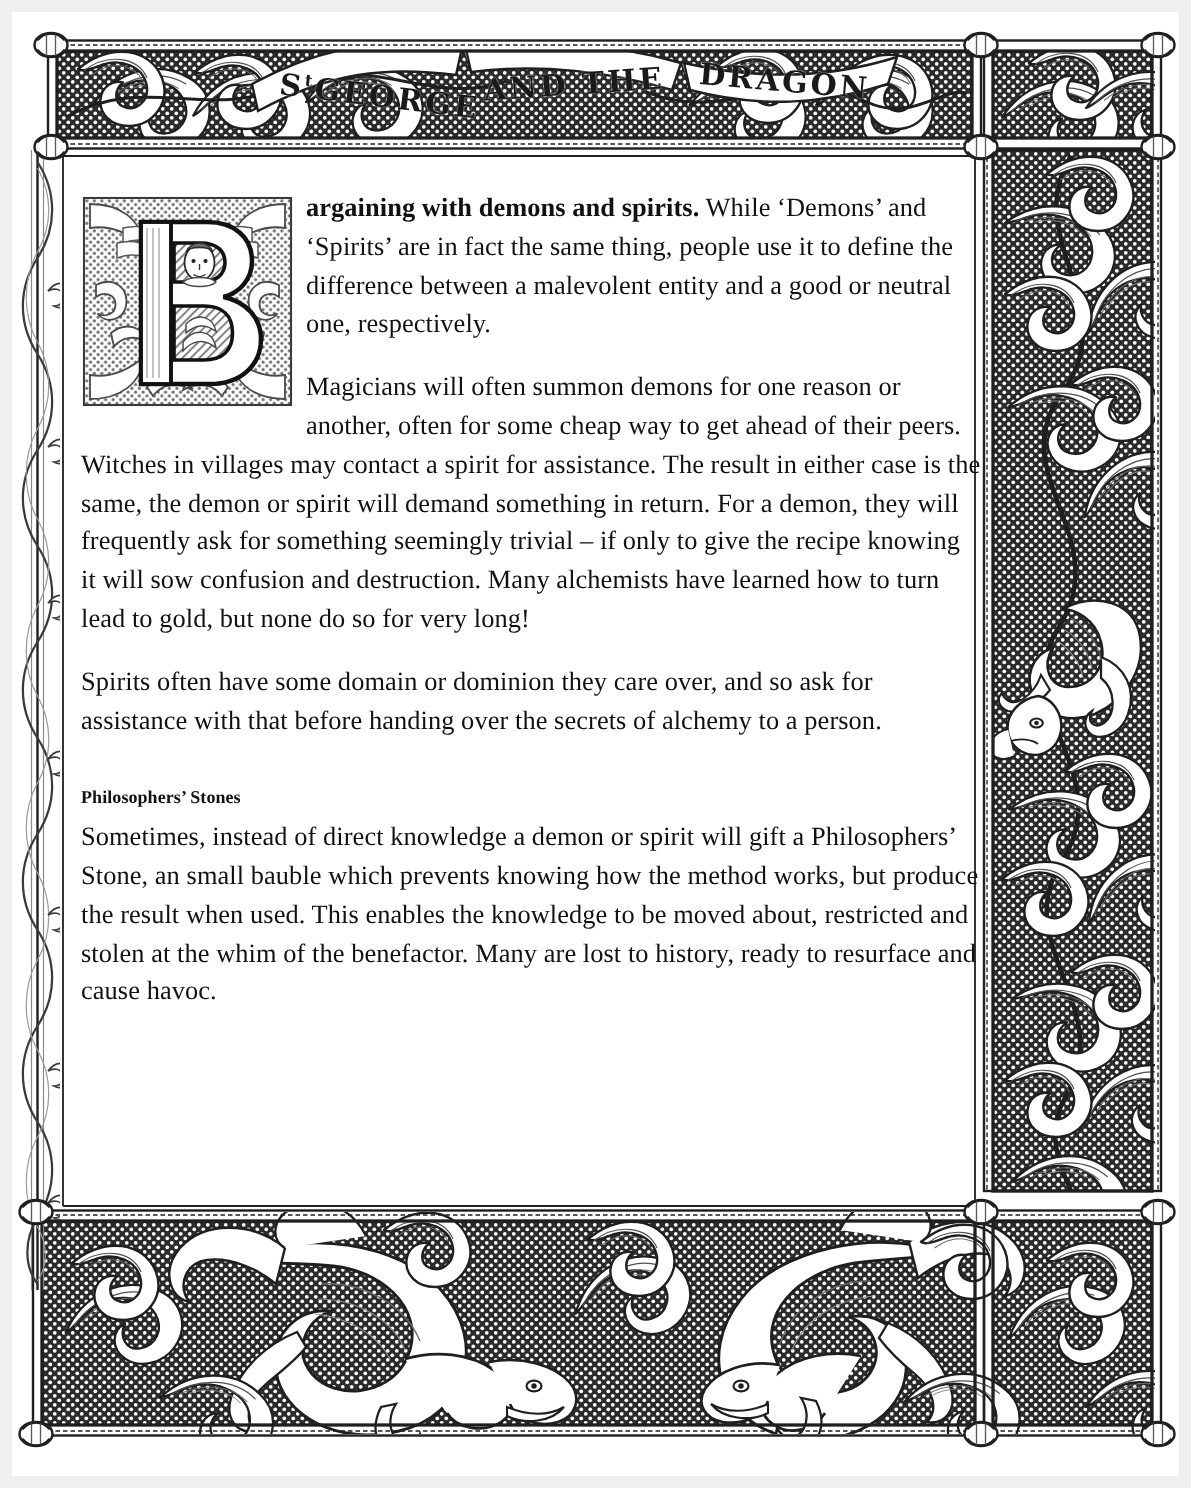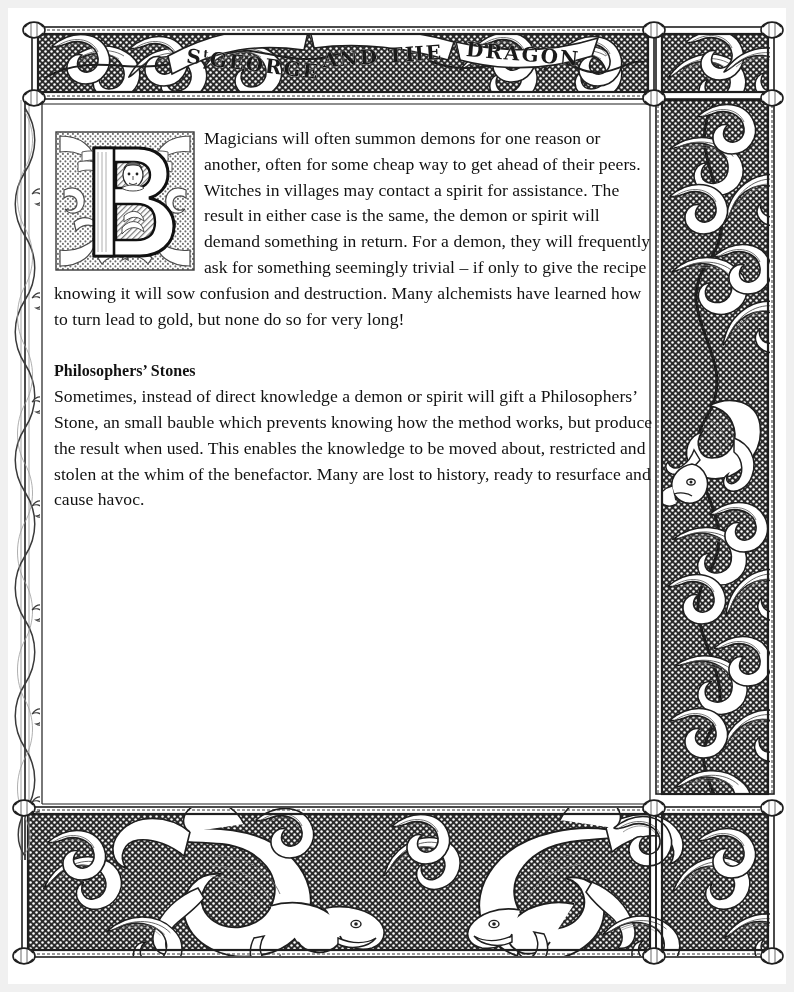--- a/index.html
+++ b/index.html
@@ -107,21 +107,21 @@
   .lede-line {
     font-weight: 700;
   }
   .para {
     margin: 0;
   }
   .para + .para { margin-top: 16px; }
 
   .section-head {
     font-weight: 700;
-    font-size: 16px;
+    font-size: 12px;
     line-height: 25.8px;
     margin: 0;
     padding-top: 26px;
     color: #111111;
   }
 
   .clearfix::after { content: ""; display: block; clear: both; }
 </style>
 </head>
 <body>
@@ -492,21 +492,23 @@
           </g>
 
           <g fill="#ffffff" stroke="#4a4a4a" stroke-width="1">
             <path d="M68,98 c 8,-10 20,-8 22,4 c -8,-7 -16,-5 -22,2 Z"></path>
             <path d="M70,86 c 8,-8 18,-5 20,5 c -8,-6 -14,-4 -20,1 Z"></path>
           </g>
         </svg>
       </div>
 
       <div class="body-text clearfix">
+        <p class="para"><span class="lede-line">argaining with demons and spirits.</span> <span>While ‘Demons’ and ‘Spirits’ are in fact the same thing, people use it to define the difference between a malevolent entity and a good or neutral one, respectively.</span></p>
         <p class="para">Magicians will often summon demons for one reason or another, often for some cheap way to get ahead of their peers. Witches in villages may contact a spirit for assistance. The result in either case is the same, the demon or spirit will demand something in return. For a demon, they will frequently ask for something seemingly trivial – if only to give the recipe knowing it will sow confusion and destruction. Many alchemists have learned how to turn lead to gold, but none do so for very long!</p>
+        <p class="para">Spirits often have some domain or dominion they care over, and so ask for assistance with that before handing over the secrets of alchemy to a person.</p>
         <p class="section-head">Philosophers’ Stones</p>
         <p class="para">Sometimes, instead of direct knowledge a demon or spirit will gift a Philosophers’ Stone, an small bauble which prevents knowing how the method works, but produce the result when used. This enables the knowledge to be moved about, restricted and stolen at the whim of the benefactor. Many are lost to history, ready to resurface and cause havoc.</p>
       </div>
 
     </div>
 
   </div>
 </div>
 
 </body></html>

